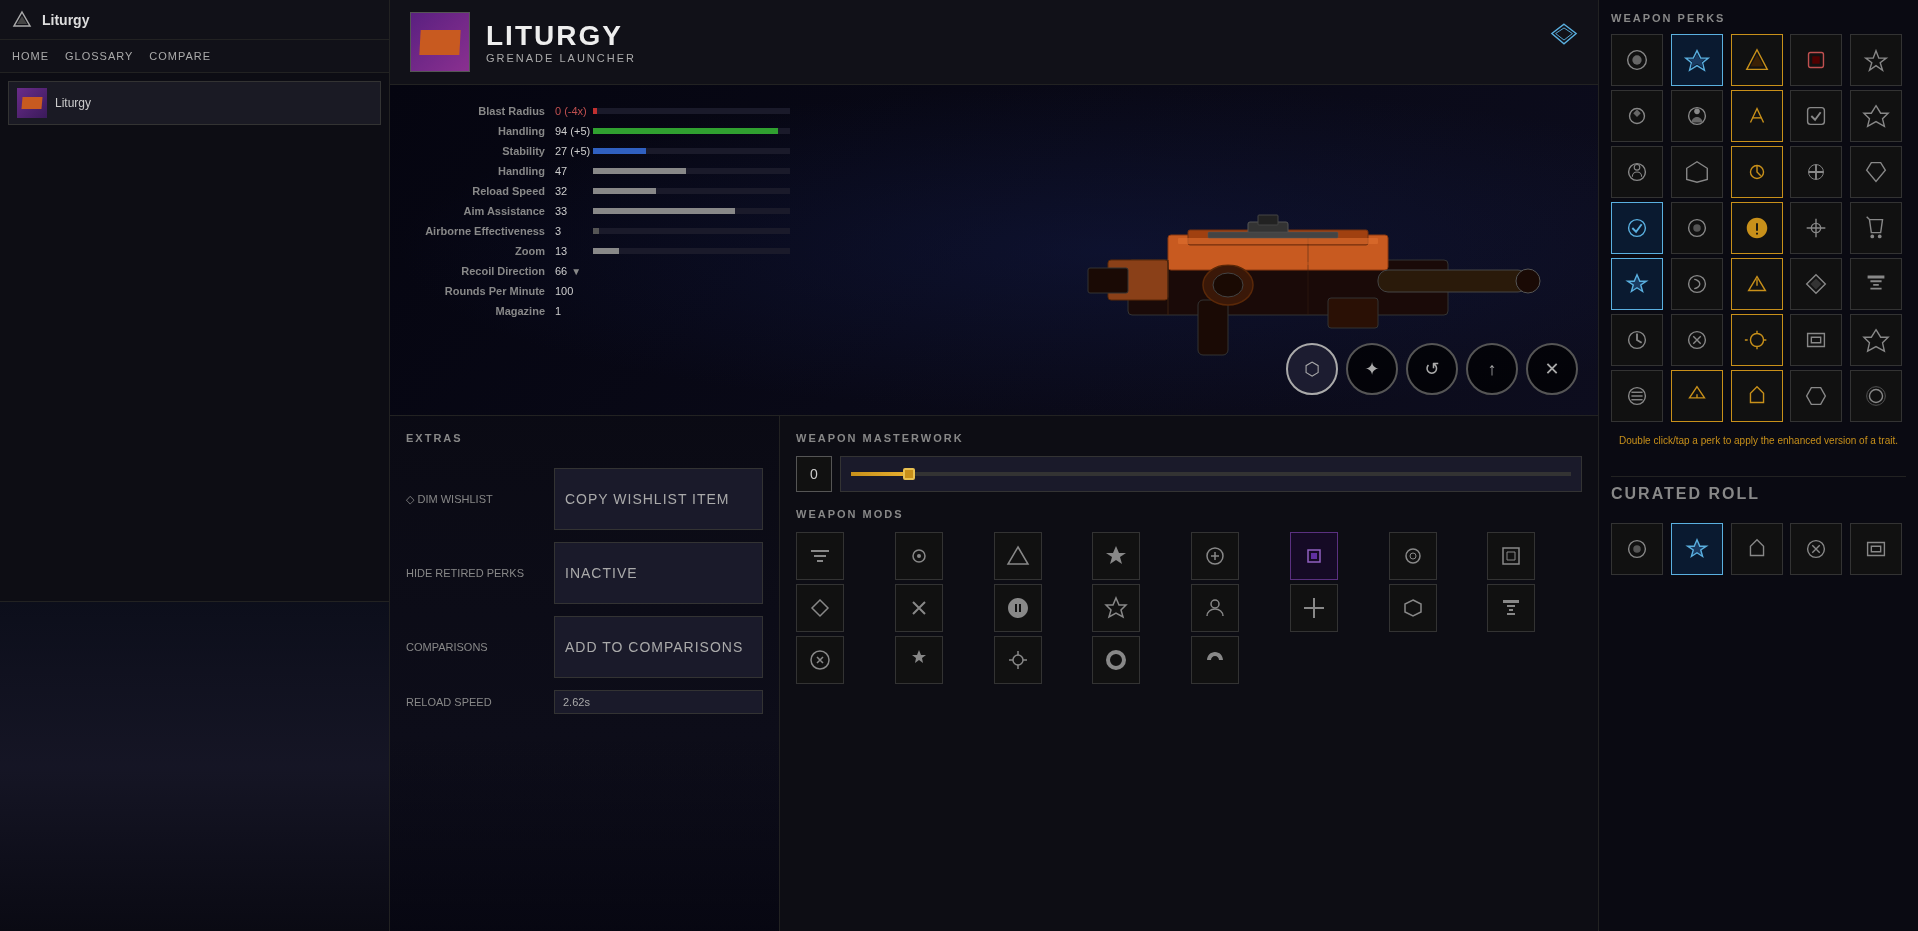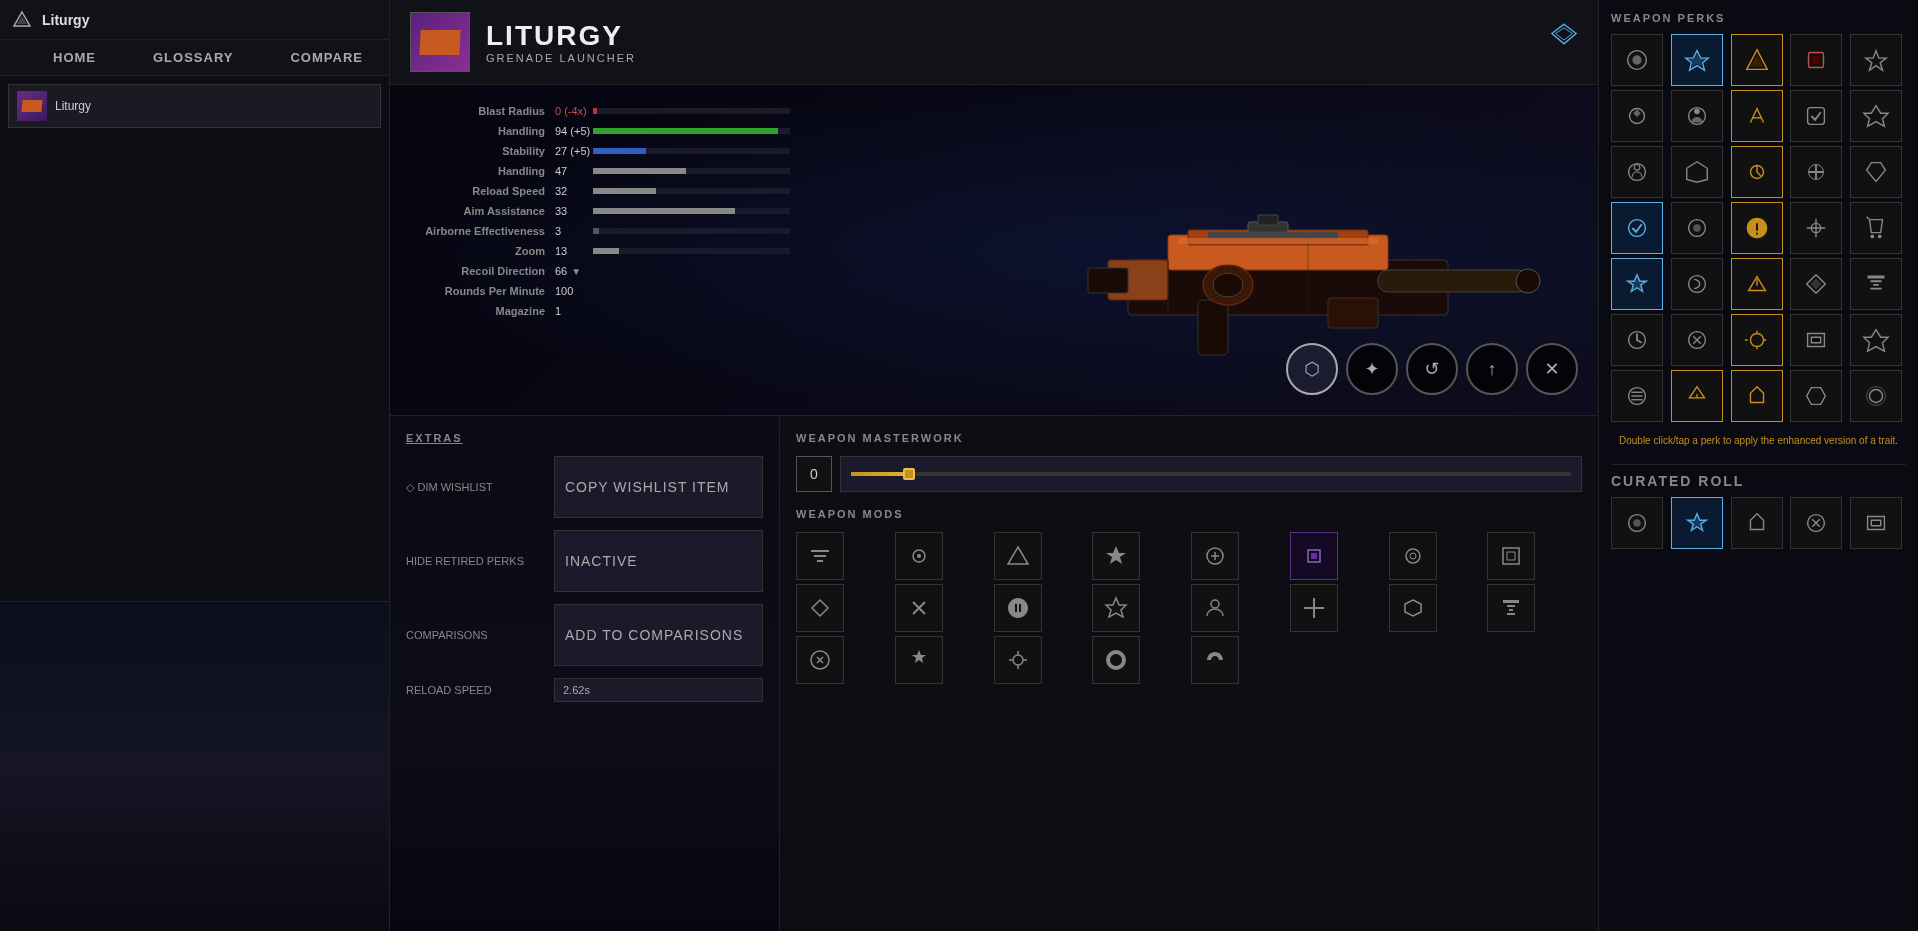--- a/index.html
+++ b/index.html
@@ -44,26 +44,25 @@
     }
     .sidebar-nav {
       display: flex;
       padding: 6px 12px;
       gap: 16px;
       border-bottom: 1px solid #222;
       background: #111118;
     }
     .nav-item {
       color: #aaa;
-      font-size: 13px;
-      font-weight: bold;
+      font-size: 11px;
+      font-weight: normal;
       cursor: pointer;
       padding: 4px 0;
       letter-spacing: 1px;
-      margin-left: 41px;
     }
     .sidebar-weapons {
       flex: 1;
       overflow-y: auto;
       padding: 8px;
     }
     .weapon-item {
       display: flex;
       align-items: center;
       padding: 6px 8px;
@@ -295,22 +294,21 @@
       inset: 0;
       background: linear-gradient(180deg, rgba(10,10,20,0.9) 0%, rgba(15,15,30,0.8) 100%);
       z-index: 0;
     }
     .extras-content { position: relative; z-index: 1; }
     .extras-title {
       font-size: 11px;
       font-weight: bold;
       color: #888;
       letter-spacing: 2px;
-      margin-bottom: 12px;
-      text-decoration: underline;
+      margin-bottom: 24px;
     }
     .extra-row {
       display: flex;
       align-items: center;
       margin-bottom: 12px;
       gap: 8px;
     }
     .extra-label {
       font-size: 11px;
       color: #888;
@@ -476,25 +474,25 @@
 
     .perk-hint {
       font-size: 10px;
       color: #c8901a;
       text-align: center;
       margin: 8px 0;
       line-height: 1.4;
     }
 
     .curated-title {
-      font-size: 14px;
+      font-size: 16px;
       font-weight: bold;
       color: #888;
       letter-spacing: 2px;
-      margin: 8px 0;
+      margin: 20px 0;
       padding-top: 8px;
       border-top: 1px solid #222;
     }
     .curated-grid {
       display: grid;
       grid-template-columns: repeat(5, 1fr);
       gap: 4px;
     }
 
     

